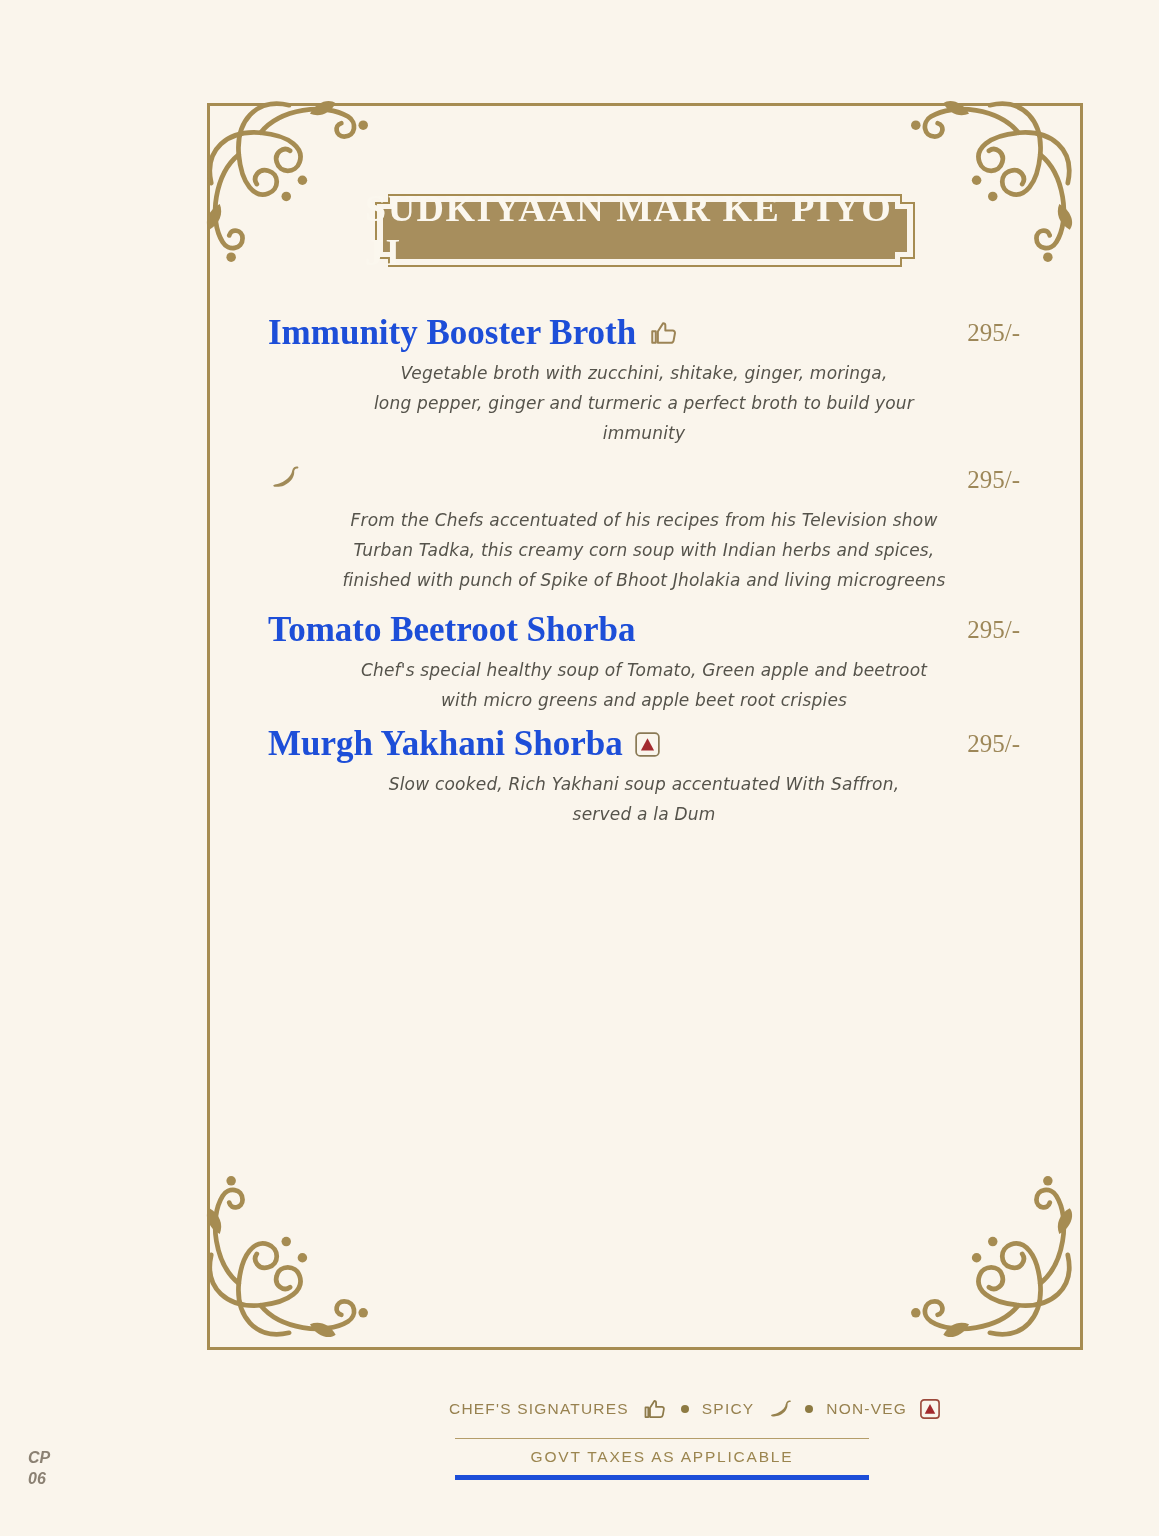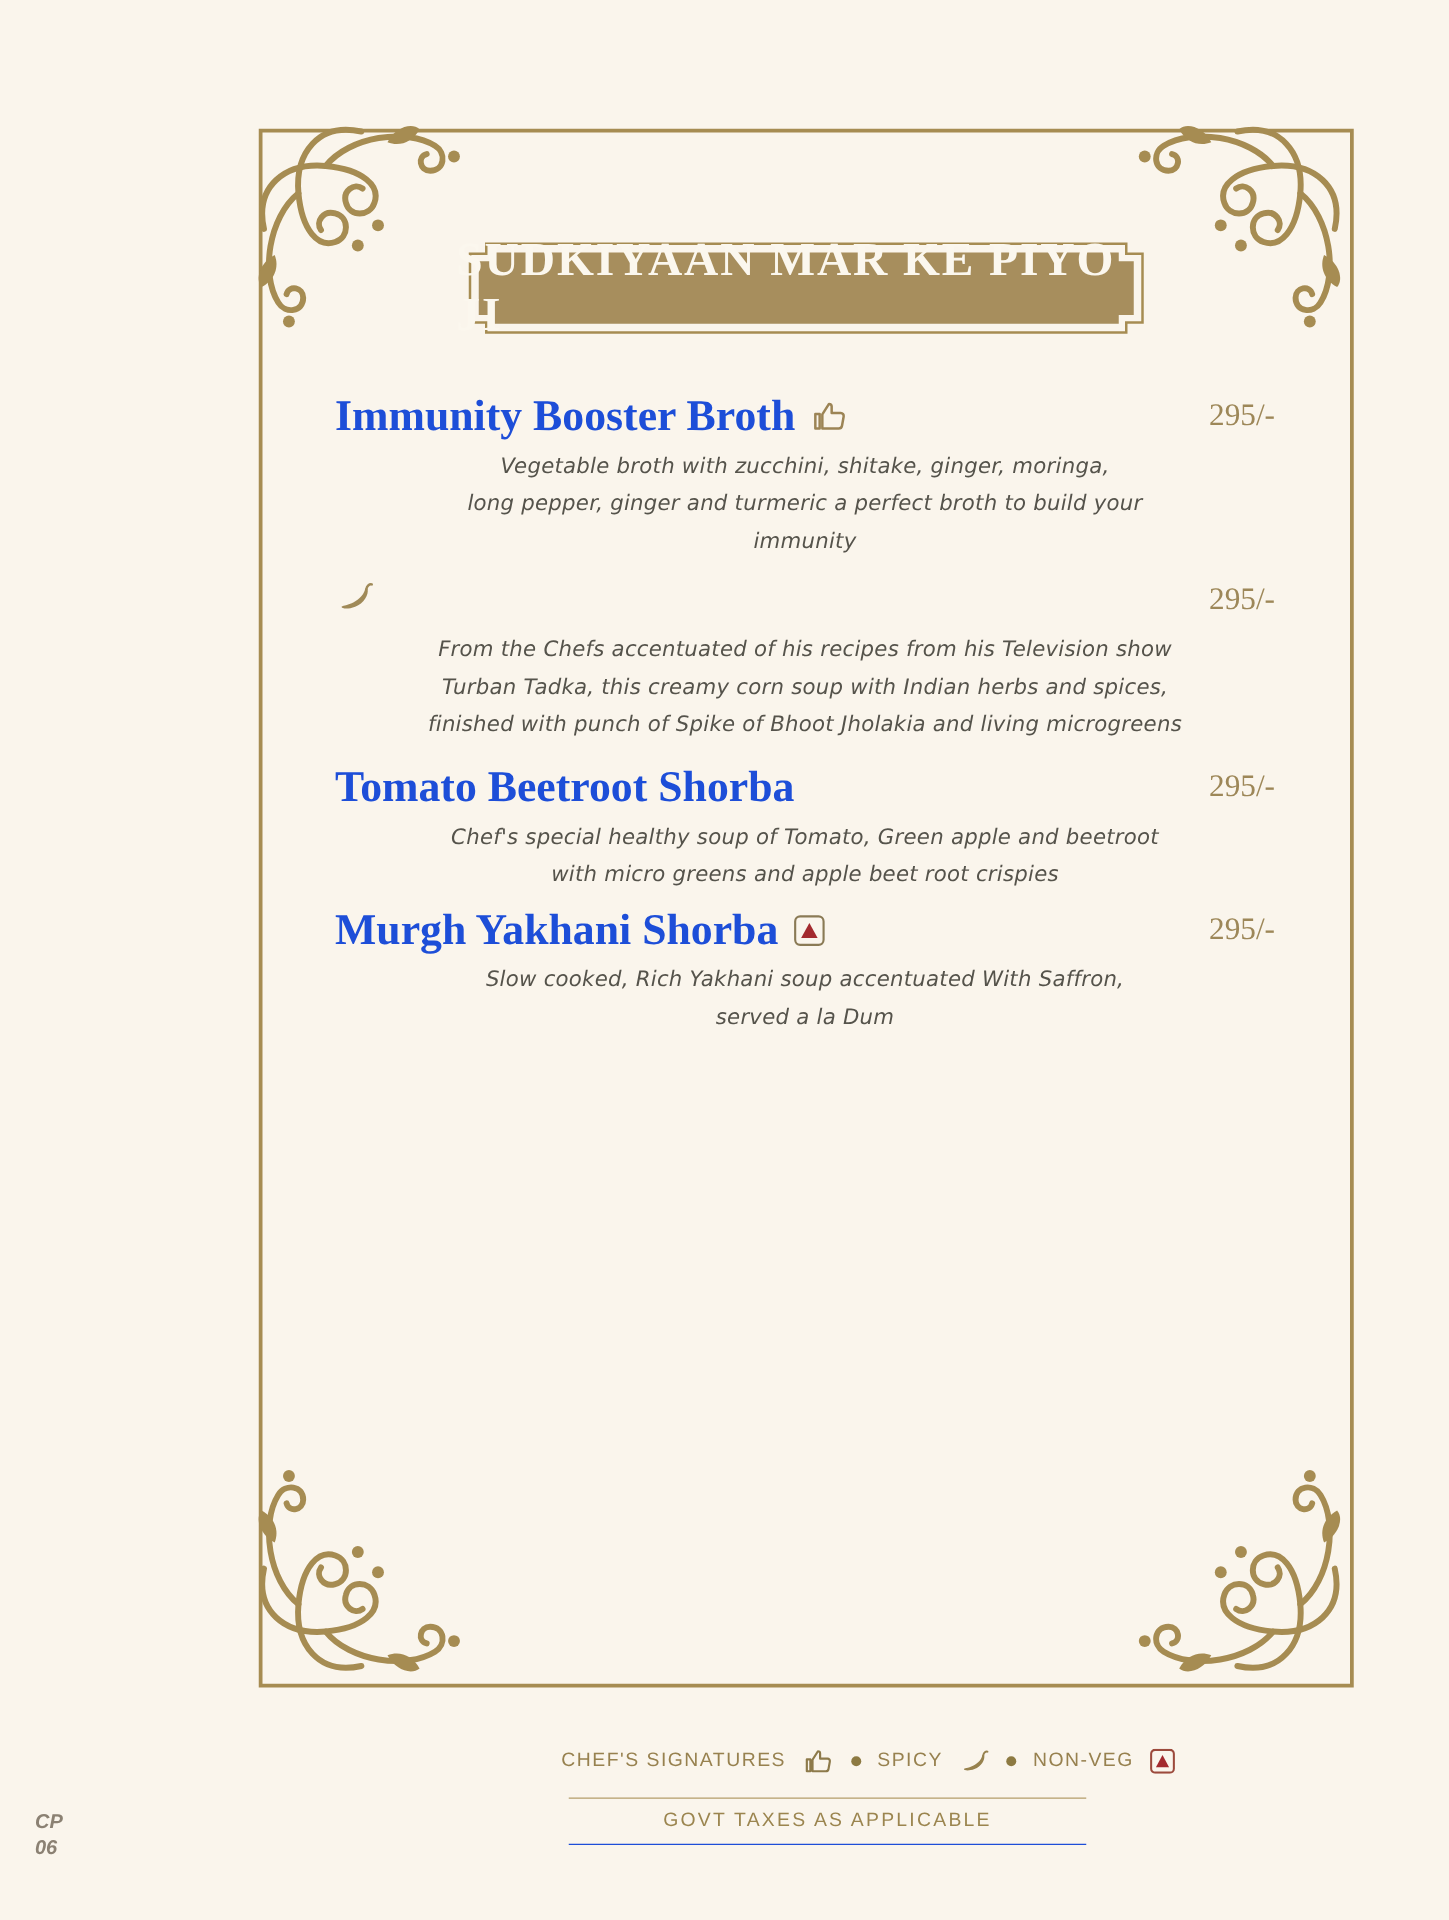--- a/index.html
+++ b/index.html
@@ -94,21 +94,21 @@
   }
   .legend .dot {
     width:8px; height:8px; border-radius:50%;
     background:#8d7a42;
   }
   .tax-note {
     position:absolute;
     left:455px; top:1438px;
     width:414px;
     border-top:1px solid #b49d6a;
-    border-bottom:1px solid #1d4ed8;
+    border-bottom:5px solid #1d4ed8;
     padding:9px 0;
     text-align:center;
     color:#9b854f;
     font-size:15.5px;
     letter-spacing:1.8px;
   }
 
   
   .page-code {
     position:absolute;

